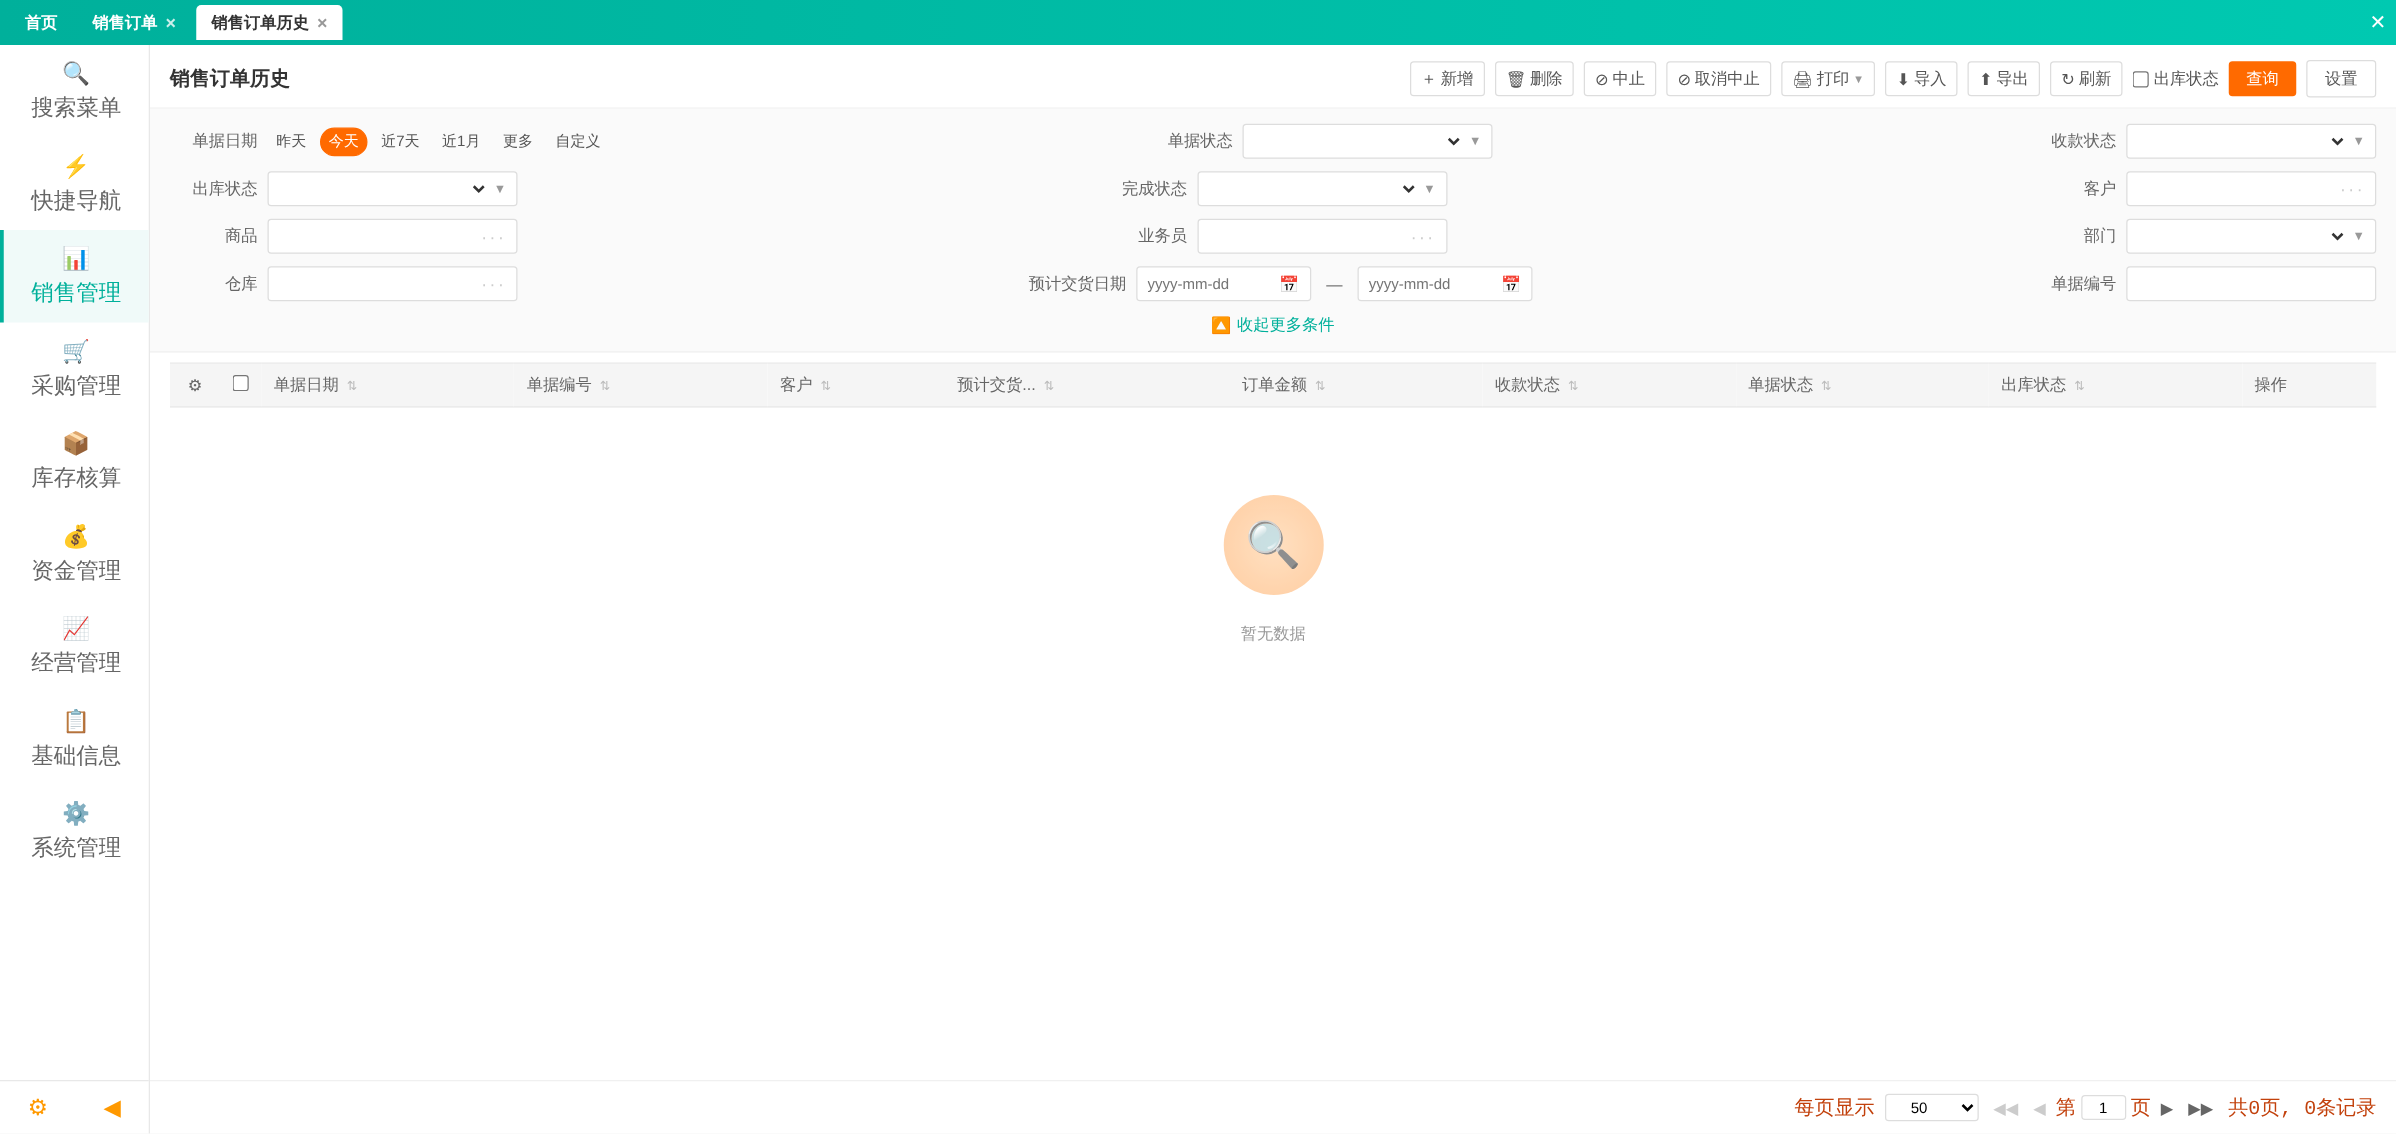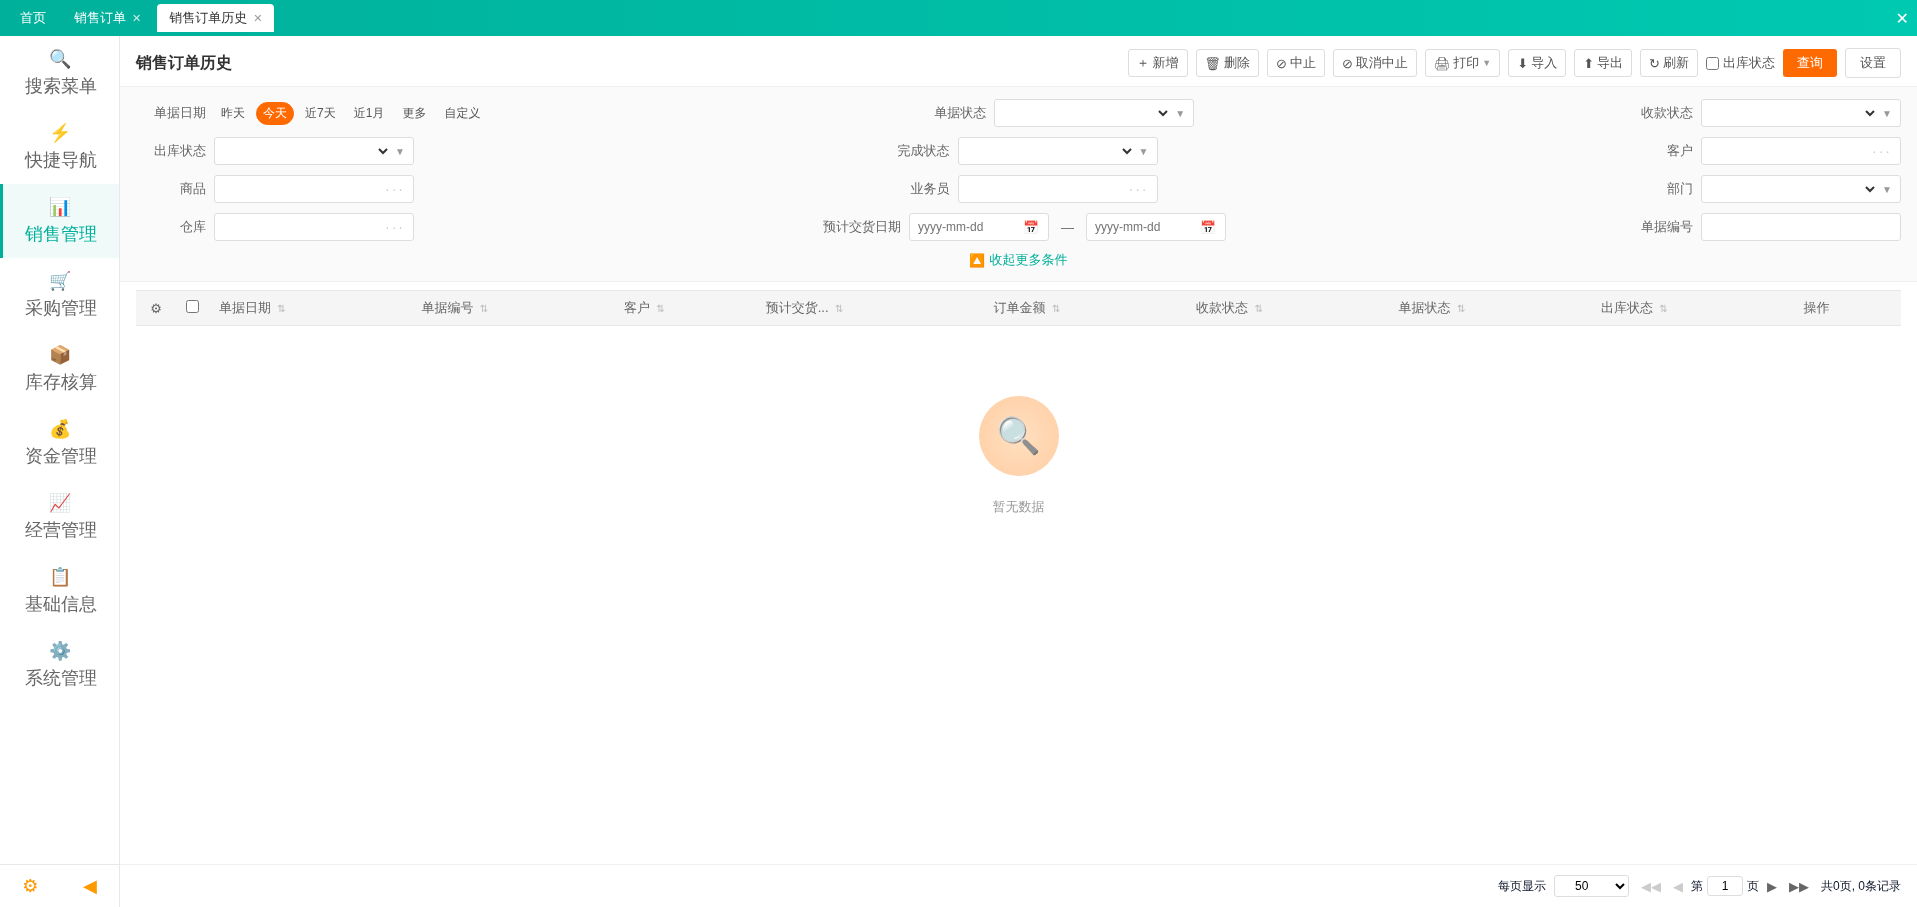--- a/index.html
+++ b/index.html
@@ -19,20 +19,21 @@
       height: 28px;
       padding: 0 12px;
       border-radius: 4px 4px 0 0;
       display: flex;
       align-items: center;
       gap: 6px;
       cursor: pointer;
       font-size: 13px;
       color: #fff;
       background: transparent;
+      font-weight: bold;
     }
     .top-bar .tab.active {
       background: #fff;
       color: #333;
     }
     .top-bar .tab .close-icon {
       font-size: 11px;
       color: #999;
       cursor: pointer;
     }
@@ -199,21 +200,21 @@
       display: flex; align-items: center; justify-content: center;
       font-size: 36px; opacity: 0.7;
     }
     .empty-text { color: #999; font-size: 13px; margin-top: 12px; }
 
     
     .pagination-bar {
       display: flex; align-items: center; justify-content: flex-end;
       padding: 10px 16px; border-top: 1px solid #f0f0f0; gap: 8px; flex-shrink: 0;
     }
-    .pagination-bar span { font-size: 12px; color: #0f172a; }
+    .pagination-bar span { font-size: 16px; color: #c2410c; font-family: Liberation Mono, monospace; }
     .page-size-select {
       border: 1px solid #ddd; border-radius: 3px; padding: 2px 16px;
       font-size: 12px; background: #fff; cursor: pointer;
     }
     .page-nav { display: flex; align-items: center; gap: 4px; }
     .page-nav button {
       border: none; background: transparent; cursor: pointer; color: #666; font-size: 13px; padding: 2px 4px;
     }
     .page-nav button:disabled { color: #ccc; cursor: default; }
     .page-input {

